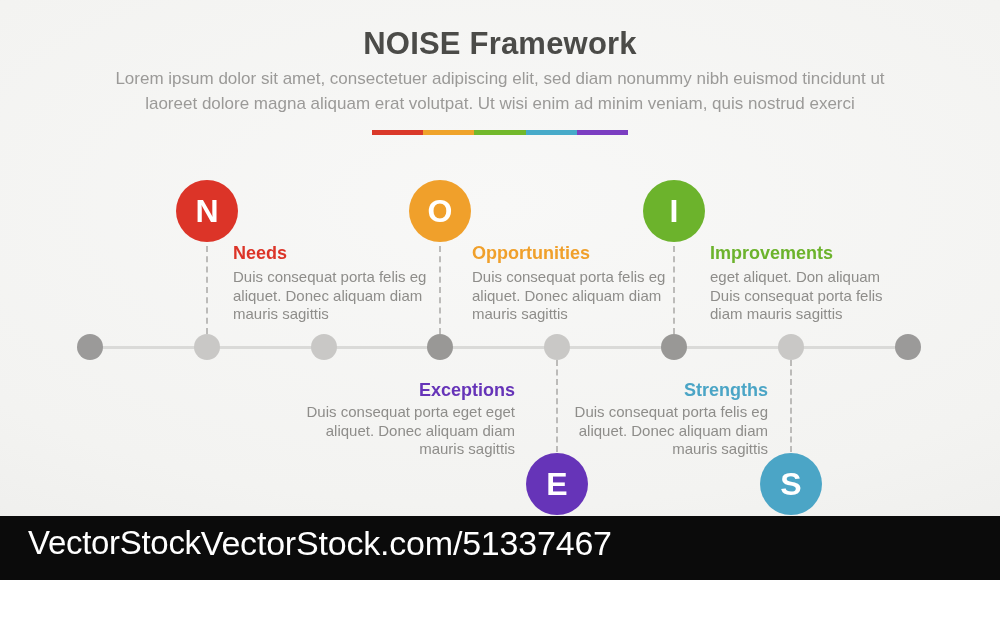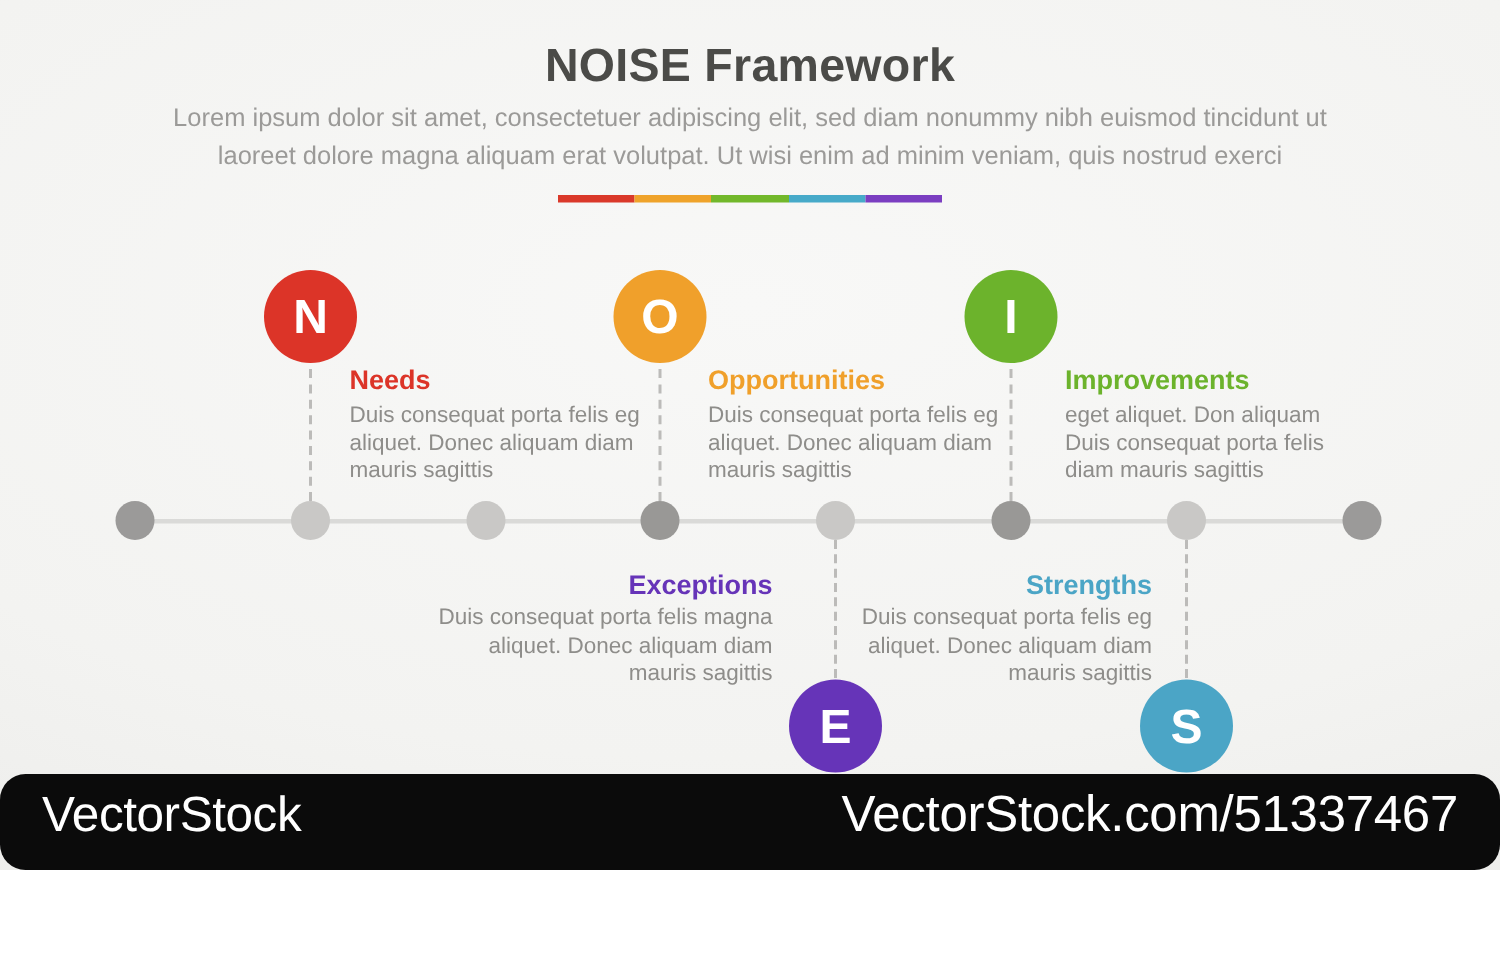--- a/index.html
+++ b/index.html
@@ -38,22 +38,22 @@
   .circle.bot{top:453px;}
   
   .ilabel{position:absolute;margin:0;font-size:18px;font-weight:700;}
   .idesc{position:absolute;font-size:15px;line-height:18.5px;color:#8e8d8a;}
   .row-top .ilabel{top:243px;}
   .row-top .idesc{top:268px;}
   .alignr{text-align:right;}
   
   .footer{
     position:absolute;left:0;bottom:0;width:1000px;height:64px;background:#0b0b0b;
-    display:flex;align-items:center;justify-content:space-between;
-    padding:0 28px 10px 28px;box-sizing:border-box;border-radius:17px;
+    display:flex;align-items:center;
+    padding:0 28px 10px 28px;box-sizing:border-box;
   }
   .brand{color:#ffffff;font-size:33px;font-weight:500;letter-spacing:-.3px;}
   .credit{color:#ffffff;font-size:34px;font-weight:400;letter-spacing:-.2px;}
 </style>
 </head>
 <body>
 
 <div id="stage">
 
   <h1 class="title">NOISE Framework</h1>
@@ -117,21 +117,21 @@
     <p class="ilabel" style="left: 710px; color: rgb(108, 179, 44);">Improvements</p>
     <div class="idesc" style="left:710px">
       <div>eget aliquet. Don aliquam</div>
       <div>Duis consequat porta felis</div>
       <div>diam mauris sagittis</div>
     </div>
   </div>
 
   <p class="ilabel alignr" style="right: 485px; top: 380px; color: rgb(102, 52, 184);">Exceptions</p>
   <div class="idesc alignr" style="right:485px;top:403px">
-    <div>Duis consequat porta felis magna</div>
+    <div>Duis consequat porta eget eget</div>
     <div>aliquet. Donec aliquam diam</div>
     <div>mauris sagittis</div>
   </div>
 
   <p class="ilabel alignr" style="right: 232px; top: 380px; color: rgb(75, 165, 198);">Strengths</p>
   <div class="idesc alignr" style="right:232px;top:403px">
     <div>Duis consequat porta felis eg</div>
     <div>aliquet. Donec aliquam diam</div>
     <div>mauris sagittis</div>
   </div>

